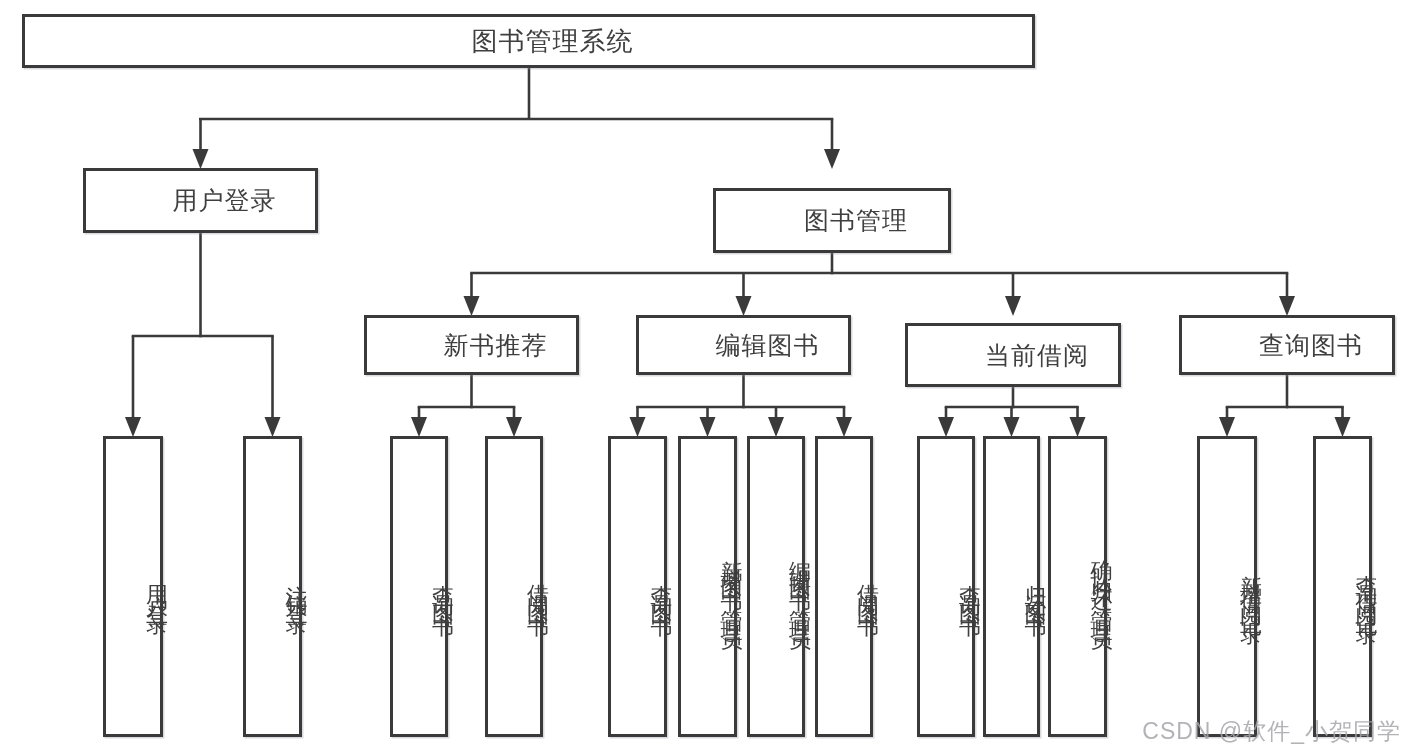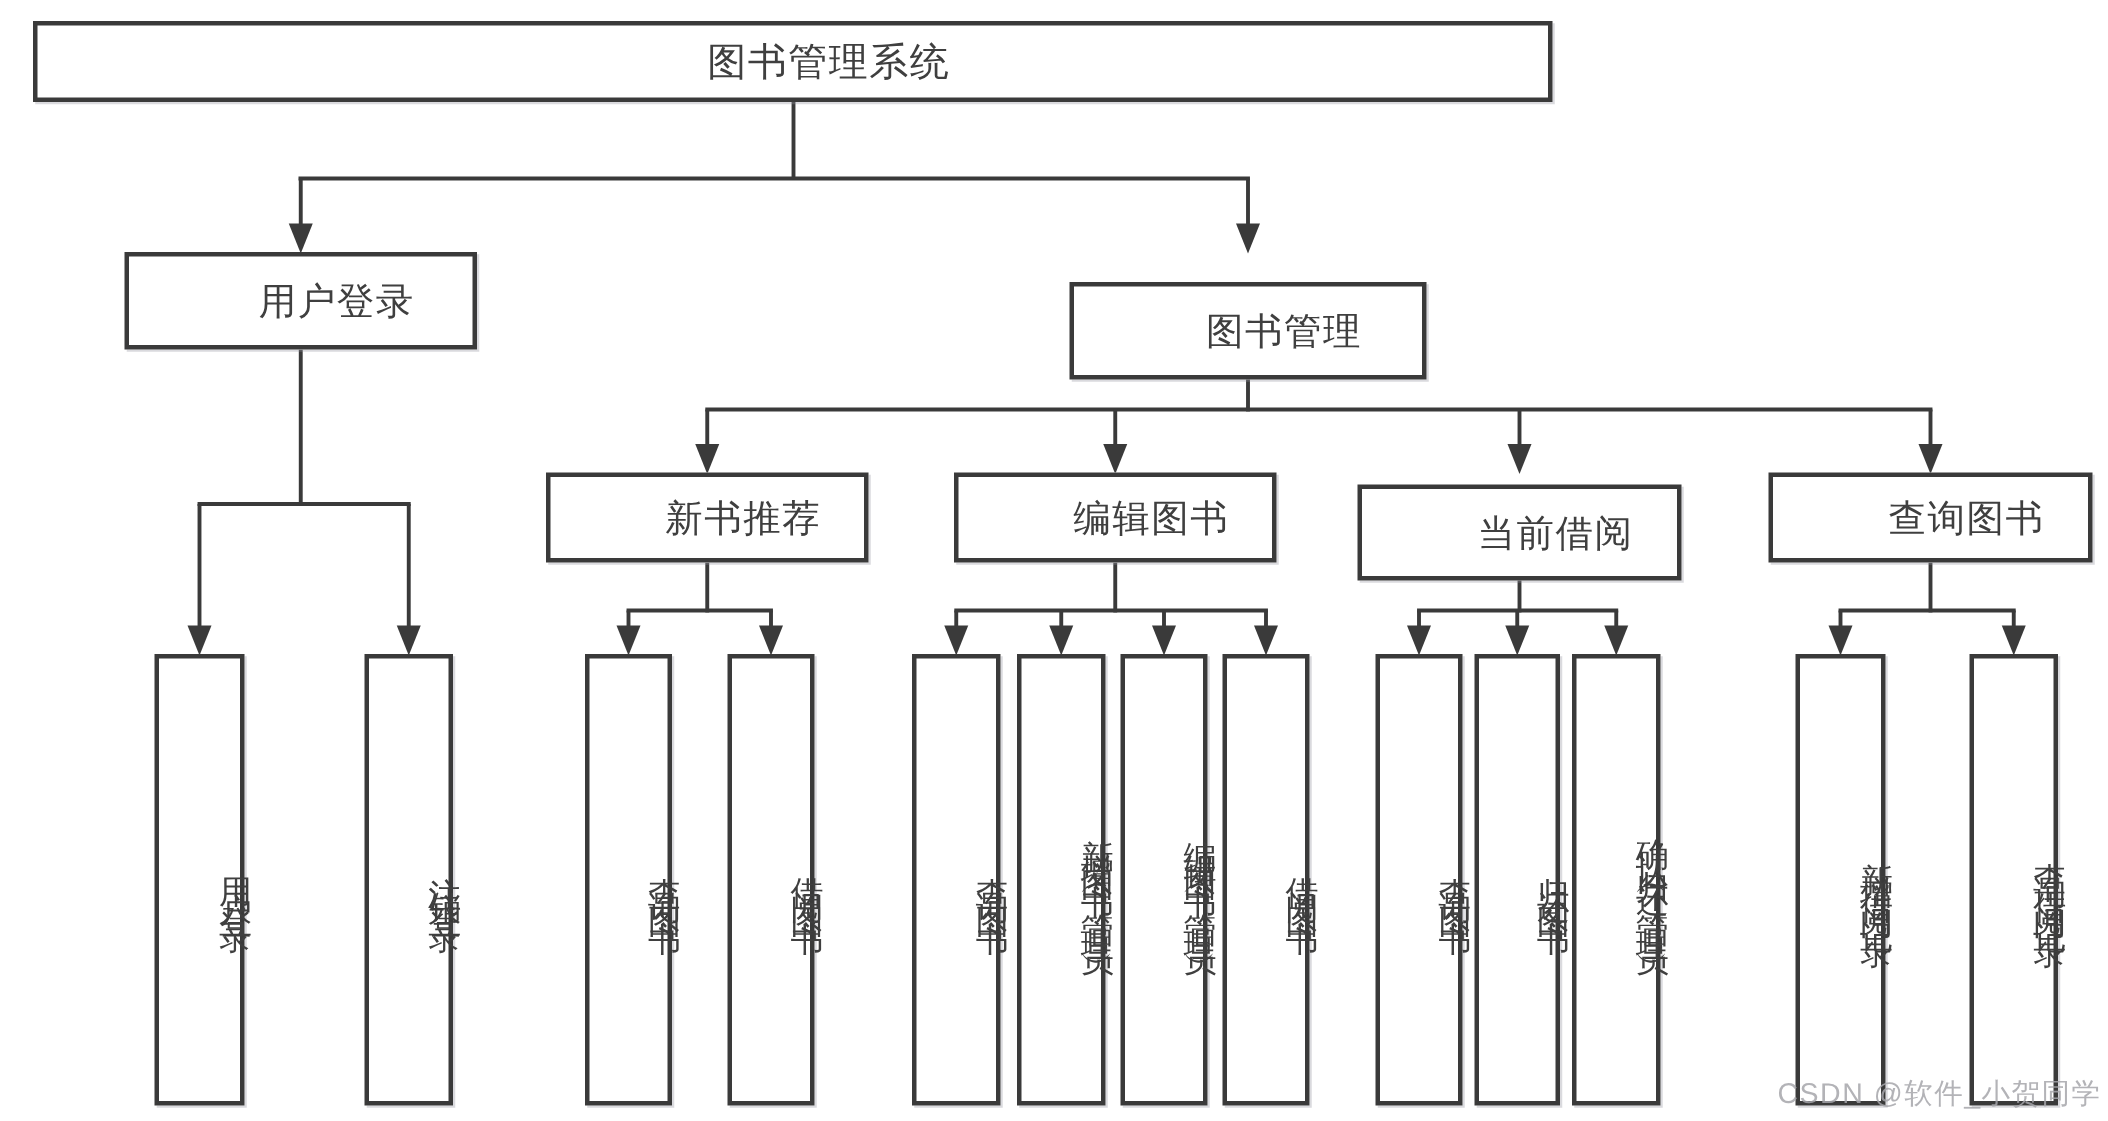--- a/index.html
+++ b/index.html
@@ -52,21 +52,21 @@
     text-orientation: mixed;
     font-size: 22px;
     letter-spacing: 10px;
     line-height: 1;
     white-space: nowrap;
   }
   .watermark {
     position: absolute;
     top: 716px;
     right: 4px;
-    font-size: 19px;
+    font-size: 23px;
     letter-spacing: 1px;
     color: var(--wm-color);
     opacity: 0.85;
     z-index: 5;
     white-space: nowrap;
   }
 </style>
 </head>
 <body>
 

